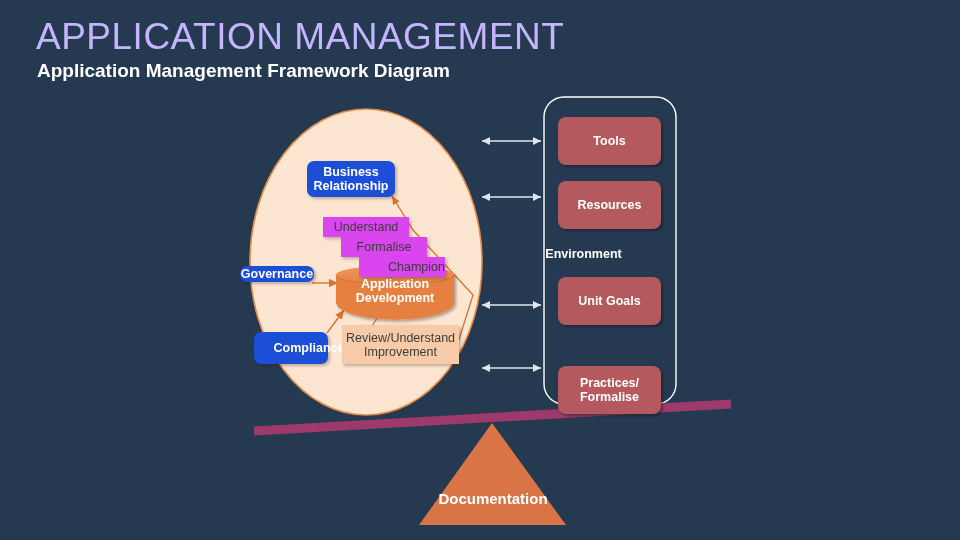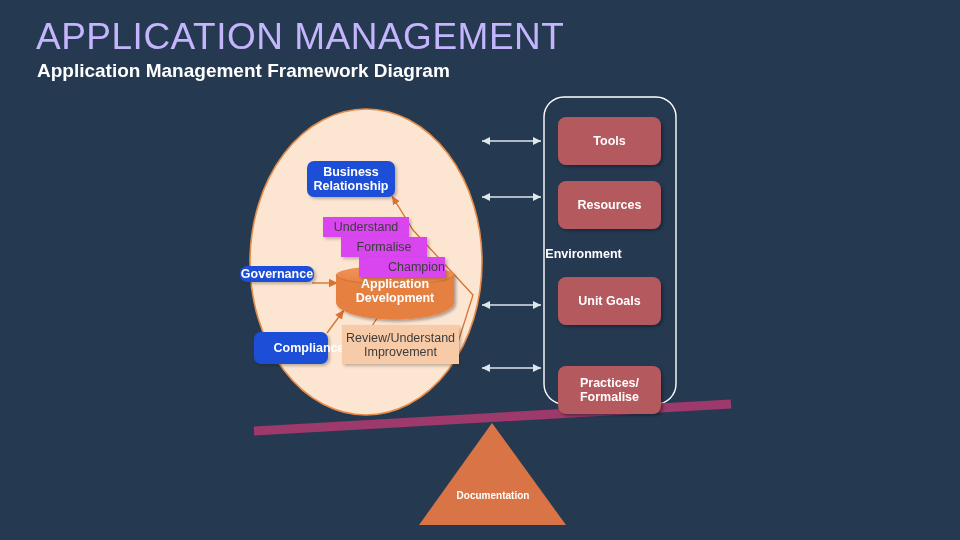--- a/index.html
+++ b/index.html
@@ -114,21 +114,21 @@
     position: absolute;
     color: #ffffff;
     font-size: 12.5px;
     font-weight: bold;
     text-align: center;
   }
 
   .tri-label {
     position: absolute;
     color: #ffffff;
-    font-size: 10px;
+    font-size: 15px;
     font-weight: bold;
     text-align: center;
   }
 </style>
 </head>
 <body>
 
 <div id="slide">
 
   <div id="title">APPLICATION MANAGEMENT</div>

